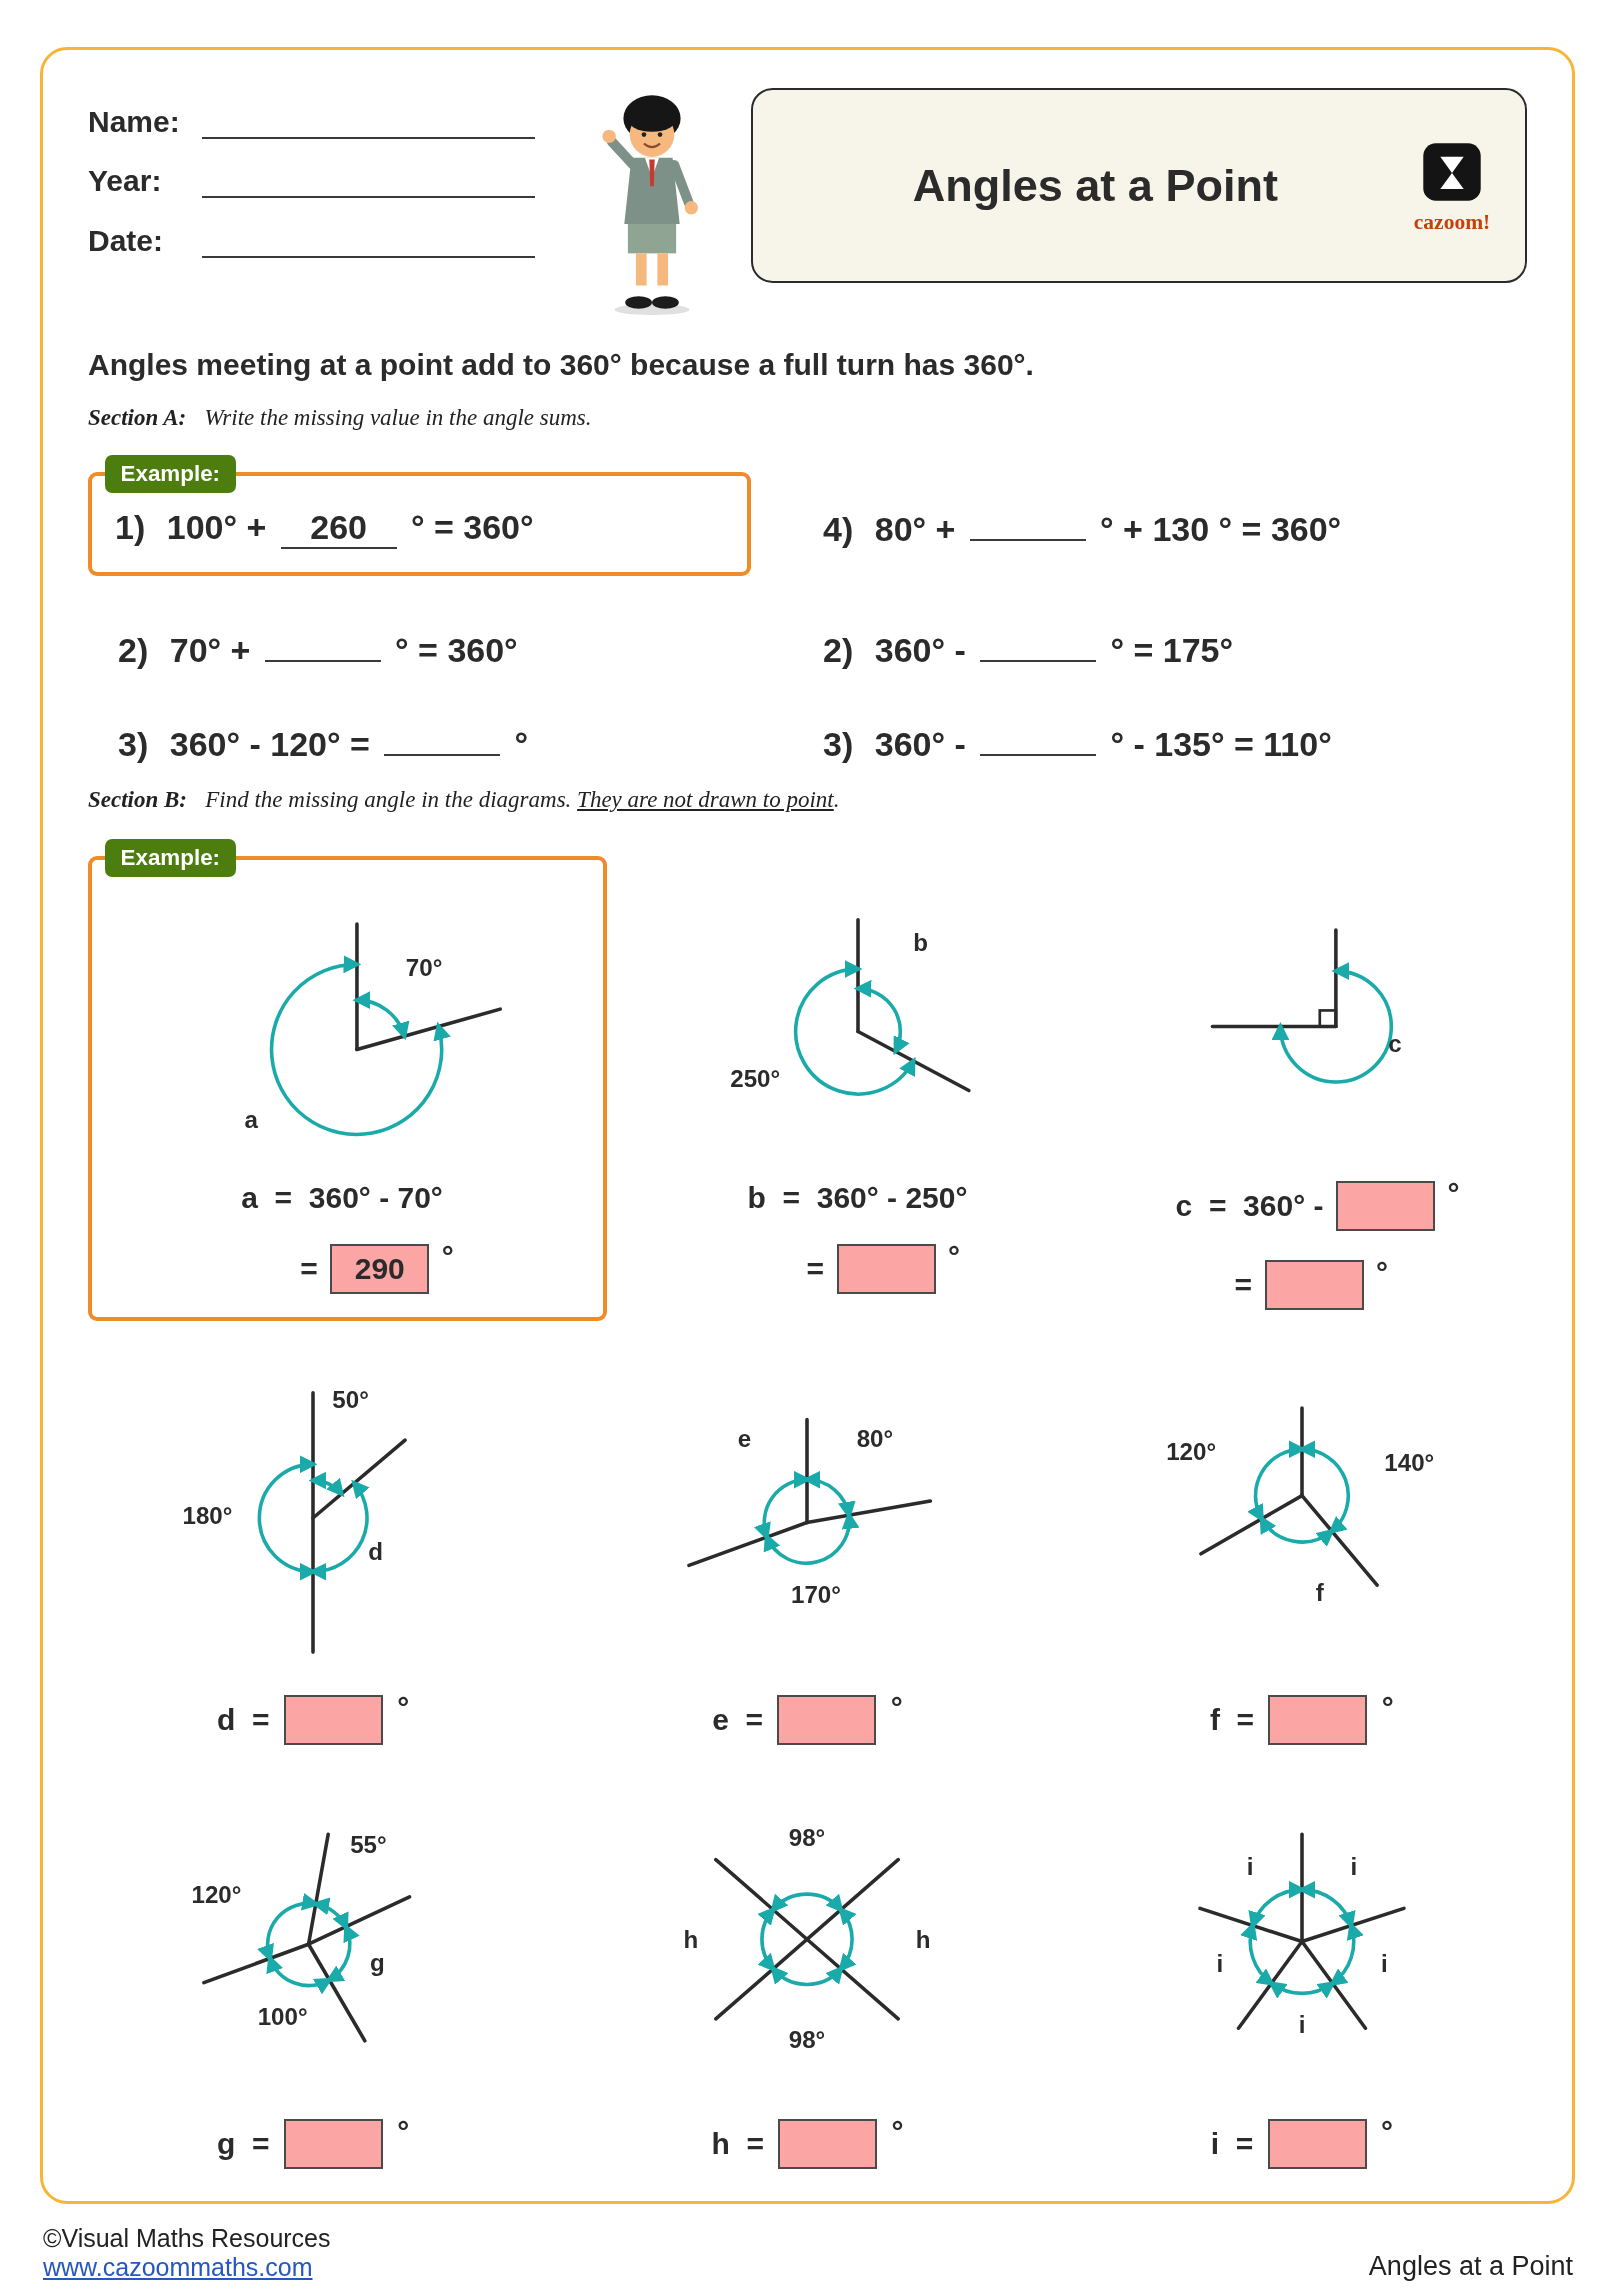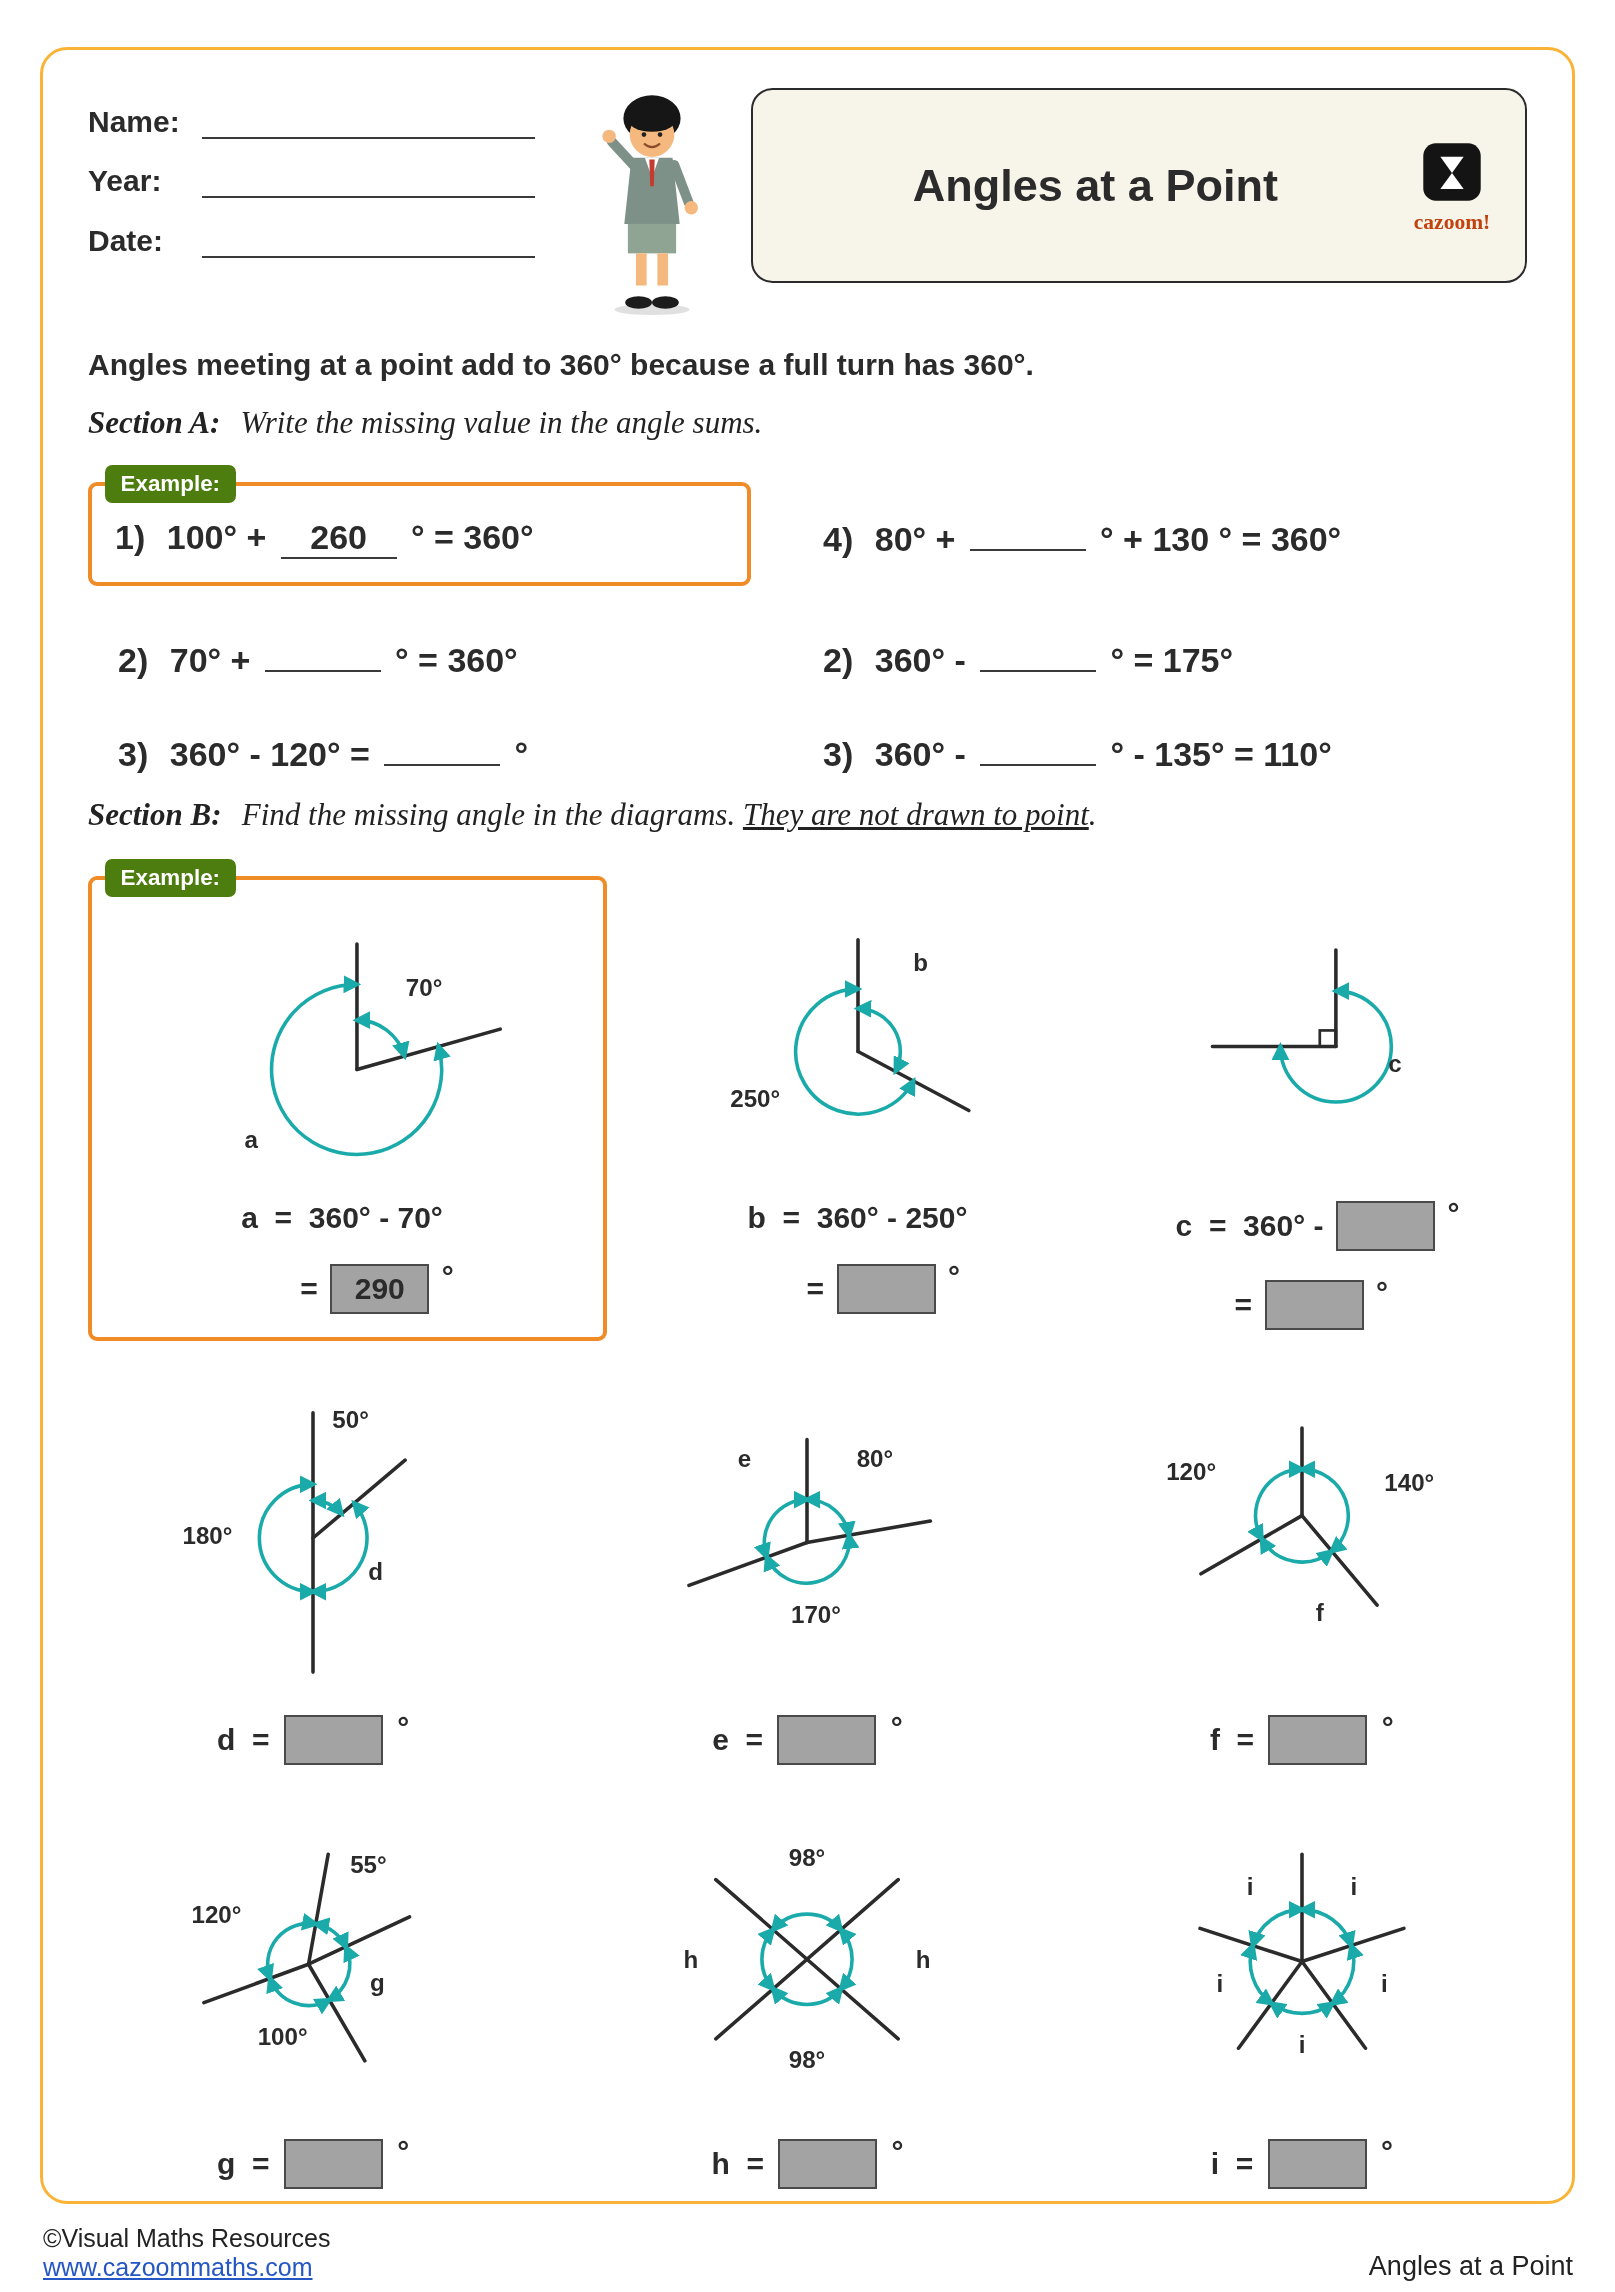--- a/index.html
+++ b/index.html
@@ -18,21 +18,21 @@
   .field-line { flex:1; max-width:333px; border-bottom:2.7px solid #3a3a3a; height:38px; margin-left:14.3px; }
   .boy { margin:0 12.5px; flex:0 0 auto; }
   .title-box { flex:1; margin-left:19.7px; height:195px; background:#F7F4E9;
     border:2.7px solid #2b2b2b; border-radius:21.5px; display:flex; align-items:center; padding:0 23px 0 36px; }
   .title-text { flex:1; text-align:center; font-size:45px; font-weight:bold; color:#2b2b2b; }
   .logo { width:100px; text-align:center; }
   .logo-text { font-family:"Liberation Serif","DejaVu Serif",serif; font-weight:bold; font-size:21.5px; color:#c2410c; }
 
   .intro { margin-top:32px; font-size:30px; font-weight:bold; color:#2b2b2b; }
 
-  .sec-head { margin-top:23px; font-family:"Liberation Serif","DejaVu Serif",serif; font-size:31px; color:#222; }
+  .sec-head { margin-top:23px; font-family:"Liberation Serif","DejaVu Serif",serif; font-size:23px; color:#222; }
   .sec-label { font-weight:bold; font-style:italic; }
   .sec-instr { font-style:italic; margin-left:12.5px; }
   .u { text-decoration:underline; }
 
   
   .seca-grid { display:grid; grid-template-columns:663px 1fr; column-gap:72px; row-gap:45px;
     margin-top:41px; align-items:center; }
   .prob { font-size:34px; font-weight:bold; display:flex; align-items:baseline; gap:14.3px; white-space:pre; color:#2b2b2b; }
   .prob .pnum { margin-right:7.2px; }
   .indent { padding-left:30px; }
@@ -47,21 +47,21 @@
   .secb-row1 { display:grid; grid-template-columns:519px 1fr 1fr; column-gap:41px; margin-top:43px; }
   .secb-row  { display:grid; grid-template-columns:1fr 1fr 1fr; column-gap:44px; margin-top:43px; }
   .dcell { display:flex; flex-direction:column; align-items:center; }
   .secb-row1 .dcell { padding-top:36px; }
   .dwrap { height:278px; display:flex; align-items:center; justify-content:center; }
   .secb-row .dwrap { height:308px; }
   .workings { margin:10.7px auto 0; width:fit-content; display:flex; flex-direction:column; align-items:flex-start; gap:29px; }
   .working { font-size:30px; font-weight:bold; display:flex; align-items:center; gap:12.5px; color:#2b2b2b; }
   .working span { white-space:pre; }
   .w-indent { margin-left:59px; }
-  .abox { width:99px; height:50px; border:2.7px solid #4a4a4a; background:#a3a3a3;
+  .abox { width:99px; height:50px; border:2.7px solid #4a4a4a; background:#fca5a5;
     display:inline-flex; align-items:center; justify-content:center; font-size:30px; font-weight:bold; }
   .deg { align-self:flex-start; margin-top:-3.6px; }
   .ansline { margin:23px auto 0; width:fit-content; display:flex; align-items:center; gap:14.3px;
     font-size:30px; font-weight:bold; color:#2b2b2b; }
   .ansline span { white-space:pre; }
 
   
   .ln { stroke:#2b2b2b; stroke-width:4; stroke-linecap:round; }
   .arc { stroke:#1BAAAA; stroke-width:4; fill:none;
     marker-start:url(#arr); marker-end:url(#arr); }

